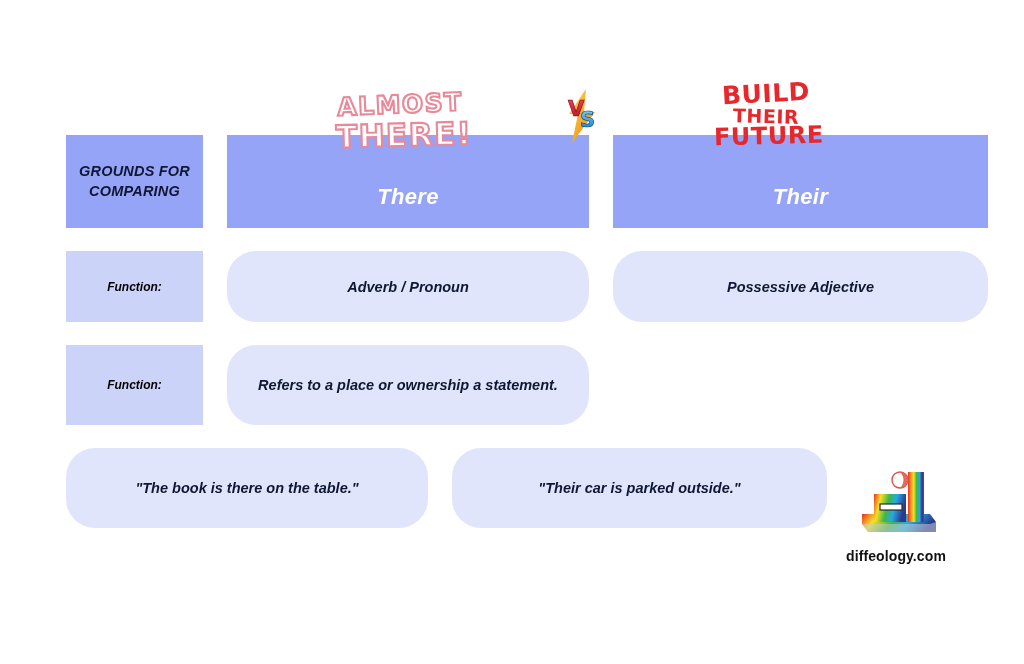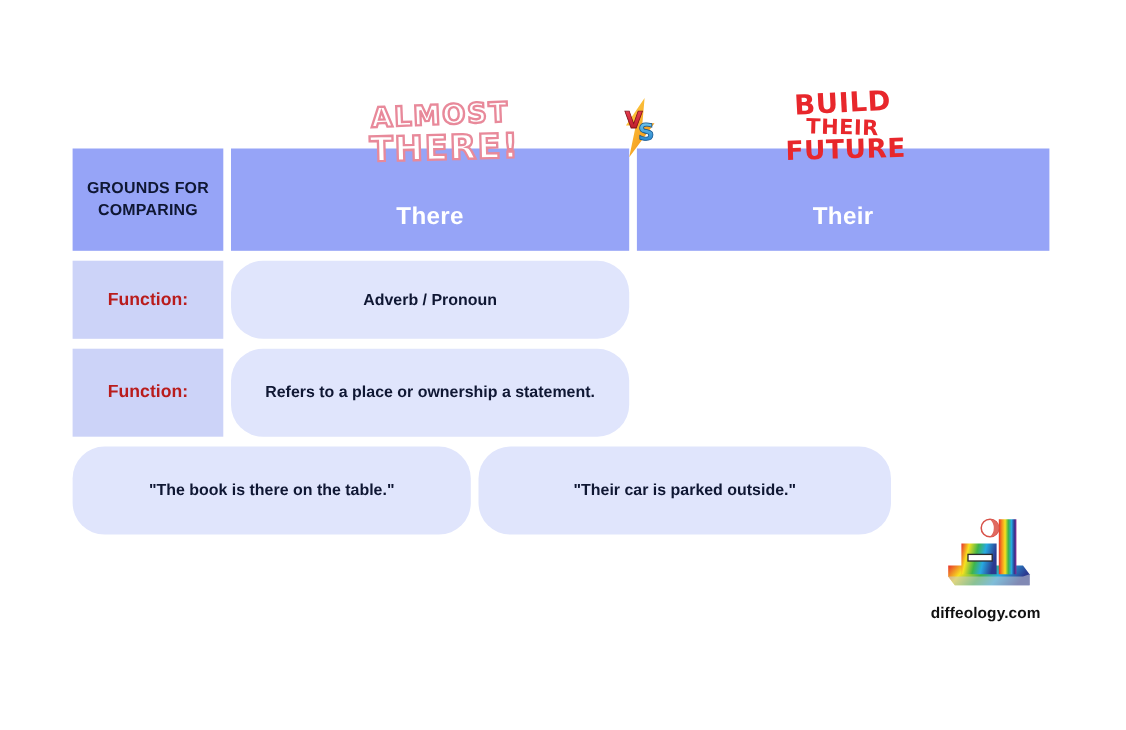--- a/index.html
+++ b/index.html
@@ -6,21 +6,21 @@
   html, body {
     width:1024px; height:664px;
     background:#ffffff;
     font-family:"Liberation Sans", sans-serif;
     overflow:hidden;
   }
   #stage { position:relative; width:1024px; height:664px; }
 
   
   .table { position:absolute; left:66px; top:135px; width:892px; }
-  .row { display:flex; gap:7px; margin-bottom:9px; }
+  .row { display:flex; gap:24px; margin-bottom:23px;font-style:italic; }
 
   .cell { display:flex; align-items:center; justify-content:center; text-align:center; }
 
   .c-label  { width:137px; flex:0 0 137px; }
   .c-there  { width:362px; flex:0 0 362px;justify-content:center; }
   .c-their  { width:375px; flex:0 0 375px; }
 
   
   .row-head .cell { height:93px; background:#96a4f7; }
   .head-label-txt {
@@ -30,21 +30,21 @@
   .head-word { font-size:22px; font-weight:bold; color:#ffffff; letter-spacing:.3px; }
   .head-word-wrap { width:100%; display:flex; align-items:flex-end; justify-content:center; height:100%; padding-bottom:18px; }
 
   
   .row-body .c-label { height:71px; background:#ccd3f8; }
   .row-body .c-there, .row-body .c-their { height:71px; background:#e0e5fc;border-radius:29px; }
   .row-body.tall .c-label,
   .row-body.tall .c-there,
   .row-body.tall .c-their { height:80px; }
 
-  .lbl-txt  { font-size:16px; font-weight:bold; color:#b91c1c; }
+  .lbl-txt  { font-size:12px; font-weight:bold; color:#000000; }
   .val-txt  { font-size:14.5px; font-weight:bold; color:#0f1733; padding:0 14px; }
 
   
   .sticker { position:absolute; pointer-events:none; }
 
   
   #sticker-almost { left:336px; top:92px; width:128px; height:70px; }
   .bubble-line {
     font-family:"DejaVu Sans", sans-serif;
     font-weight:bold; color:#ffffff;
@@ -97,20 +97,23 @@
         </div>
       </div>
     </div>
 
     <div class="row row-body">
       <div class="cell c-label">
         <span class="lbl-txt">Function:</span>
       </div>
       <div class="cell c-there">
         <span class="val-txt">Adverb / Pronoun</span>
+      </div>
+      <div class="cell c-their">
+        <span class="val-txt">Possessive Adjective</span>
       </div>
     </div>
 
     <div class="row row-body tall">
       <div class="cell c-label">
         <span class="lbl-txt">Function:</span>
       </div>
       <div class="cell c-there">
         <span class="val-txt">Refers to a place or ownership a statement.</span>
       </div>

